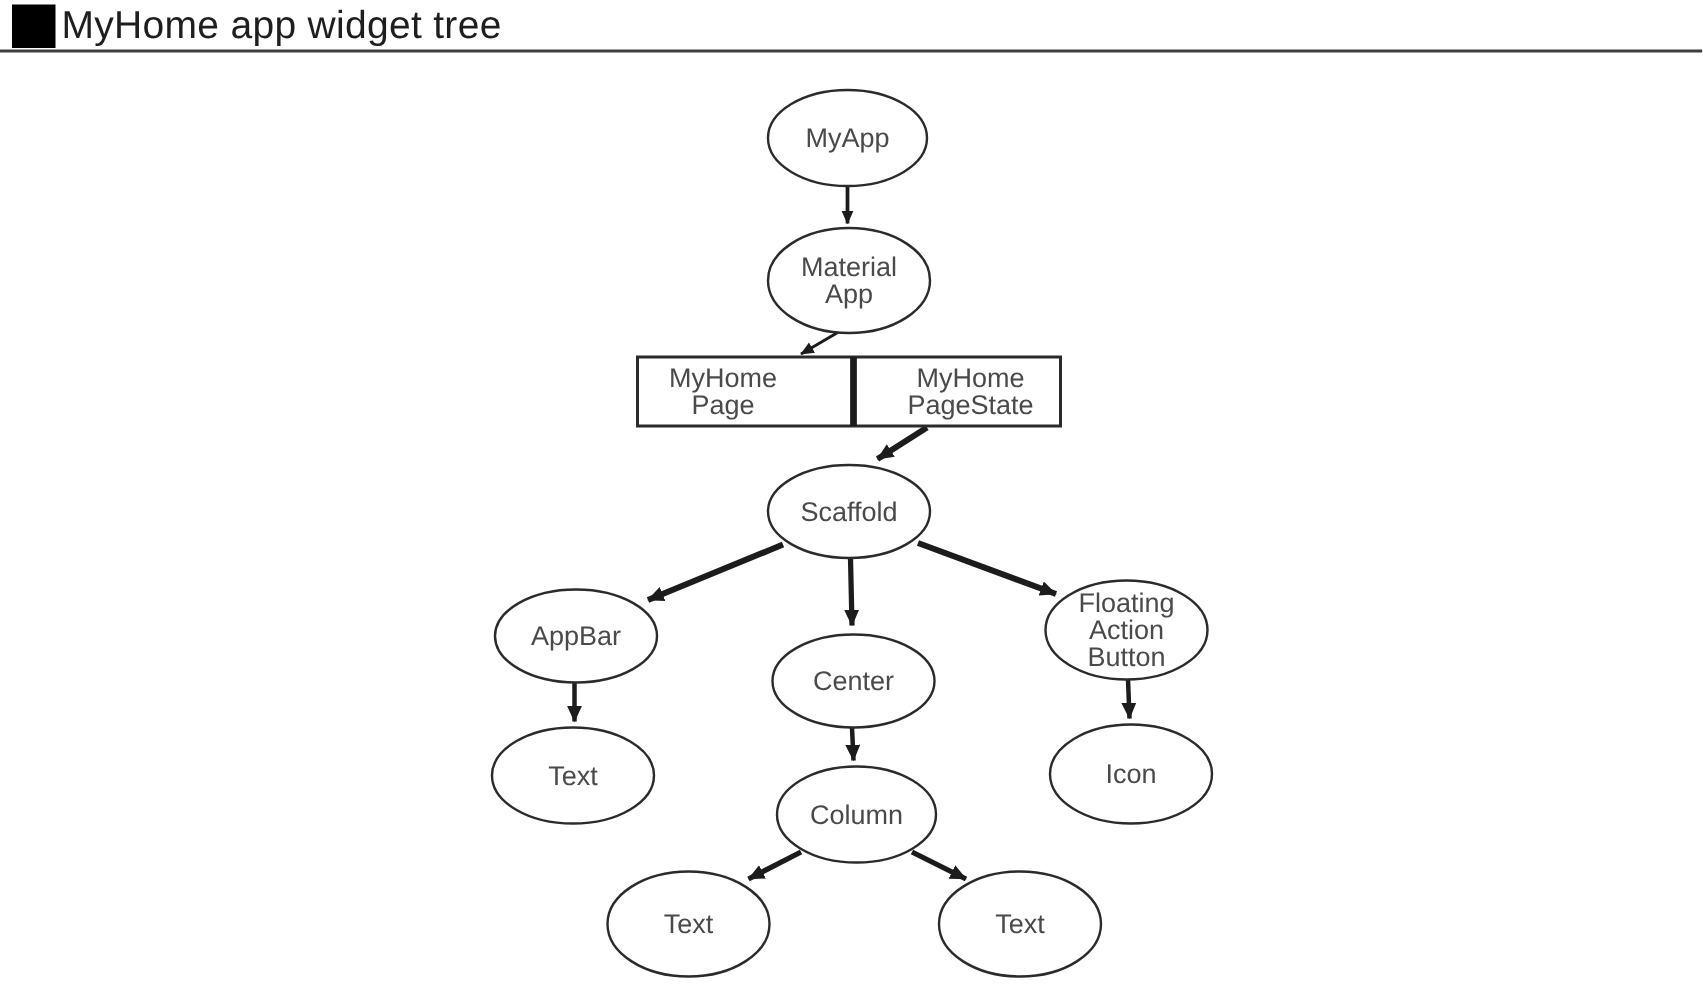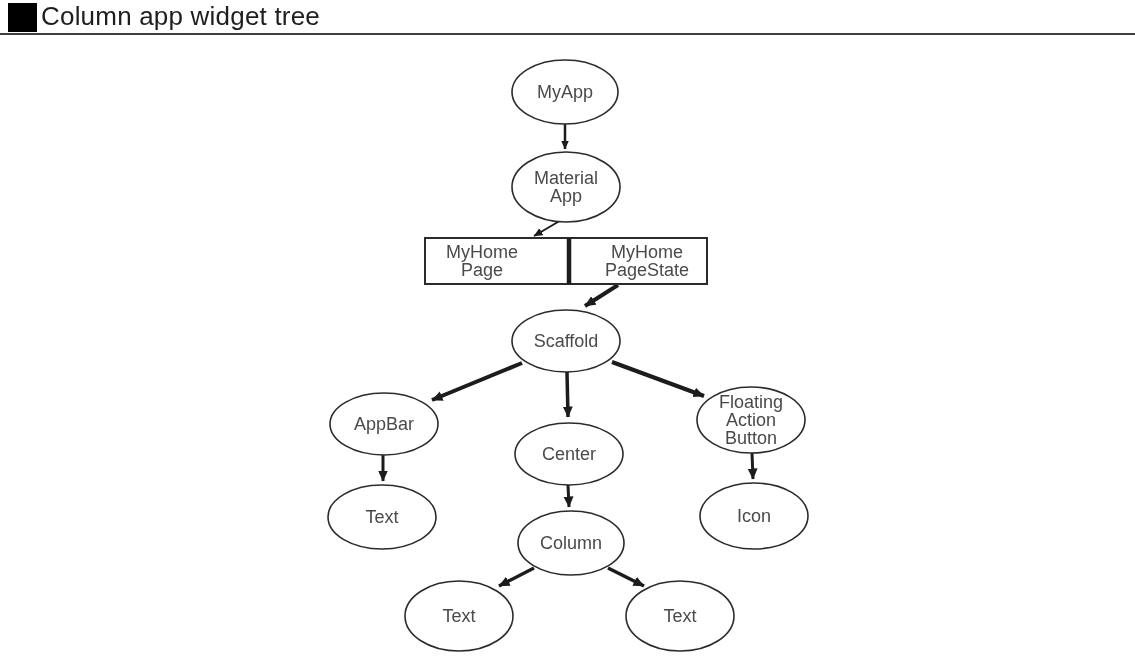--- a/index.html
+++ b/index.html
@@ -35,21 +35,21 @@
   svg text {
     font-family: "Liberation Sans", sans-serif;
   }
 </style>
 </head>
 <body>
 
 <div class="page">
   <div class="header">
     <span class="title-square"></span>
-    <h1 class="page-title">Column app widget tree</h1>
+    <h1 class="page-title">MyHome app widget tree</h1>
   </div>
   <svg class="diagram" width="1135" height="670" viewBox="0 0 1135 670" xmlns="http://www.w3.org/2000/svg">
       <defs>
         <marker id="ah-s" markerWidth="14" markerHeight="12" refX="8.5" refY="4" orient="auto" markerUnits="userSpaceOnUse">
           <path d="M0,0 L9,4 L0,8 Z" fill="#1c1c1c"></path>
         </marker>
         <marker id="ah-l" markerWidth="14" markerHeight="12" refX="10.5" refY="5" orient="auto" markerUnits="userSpaceOnUse">
           <path d="M0,0 L11,5 L0,10 Z" fill="#1c1c1c"></path>
         </marker>
       </defs>

